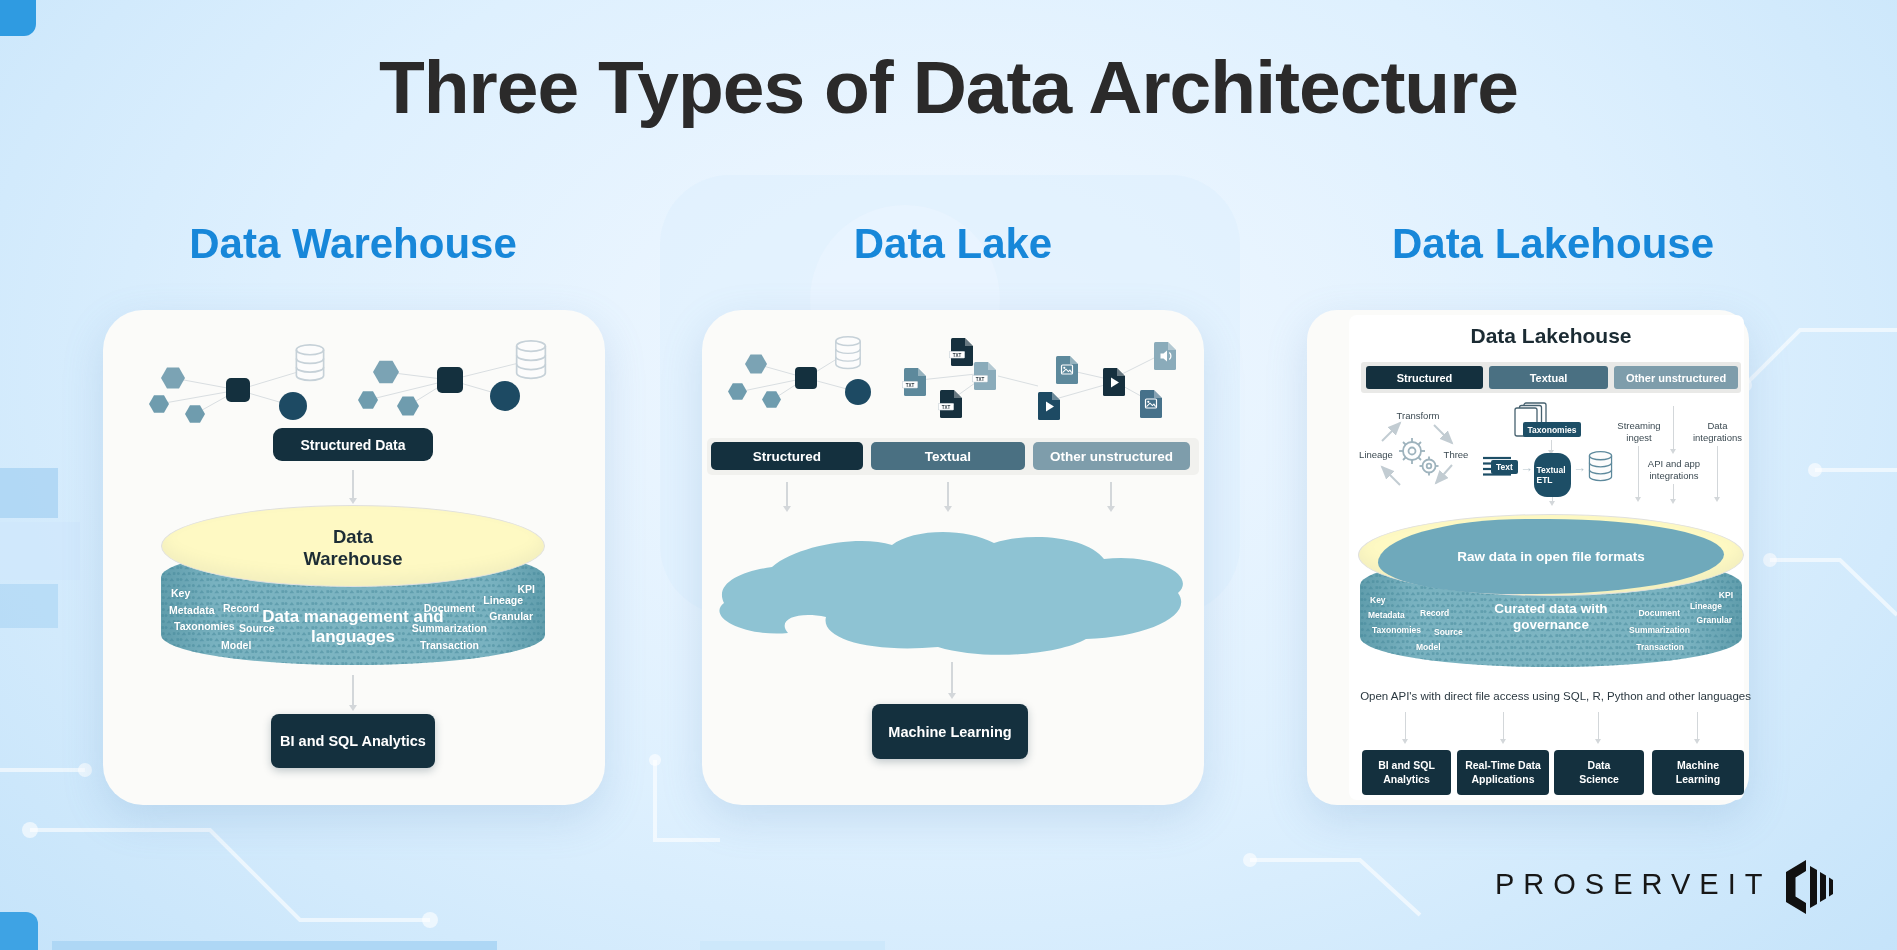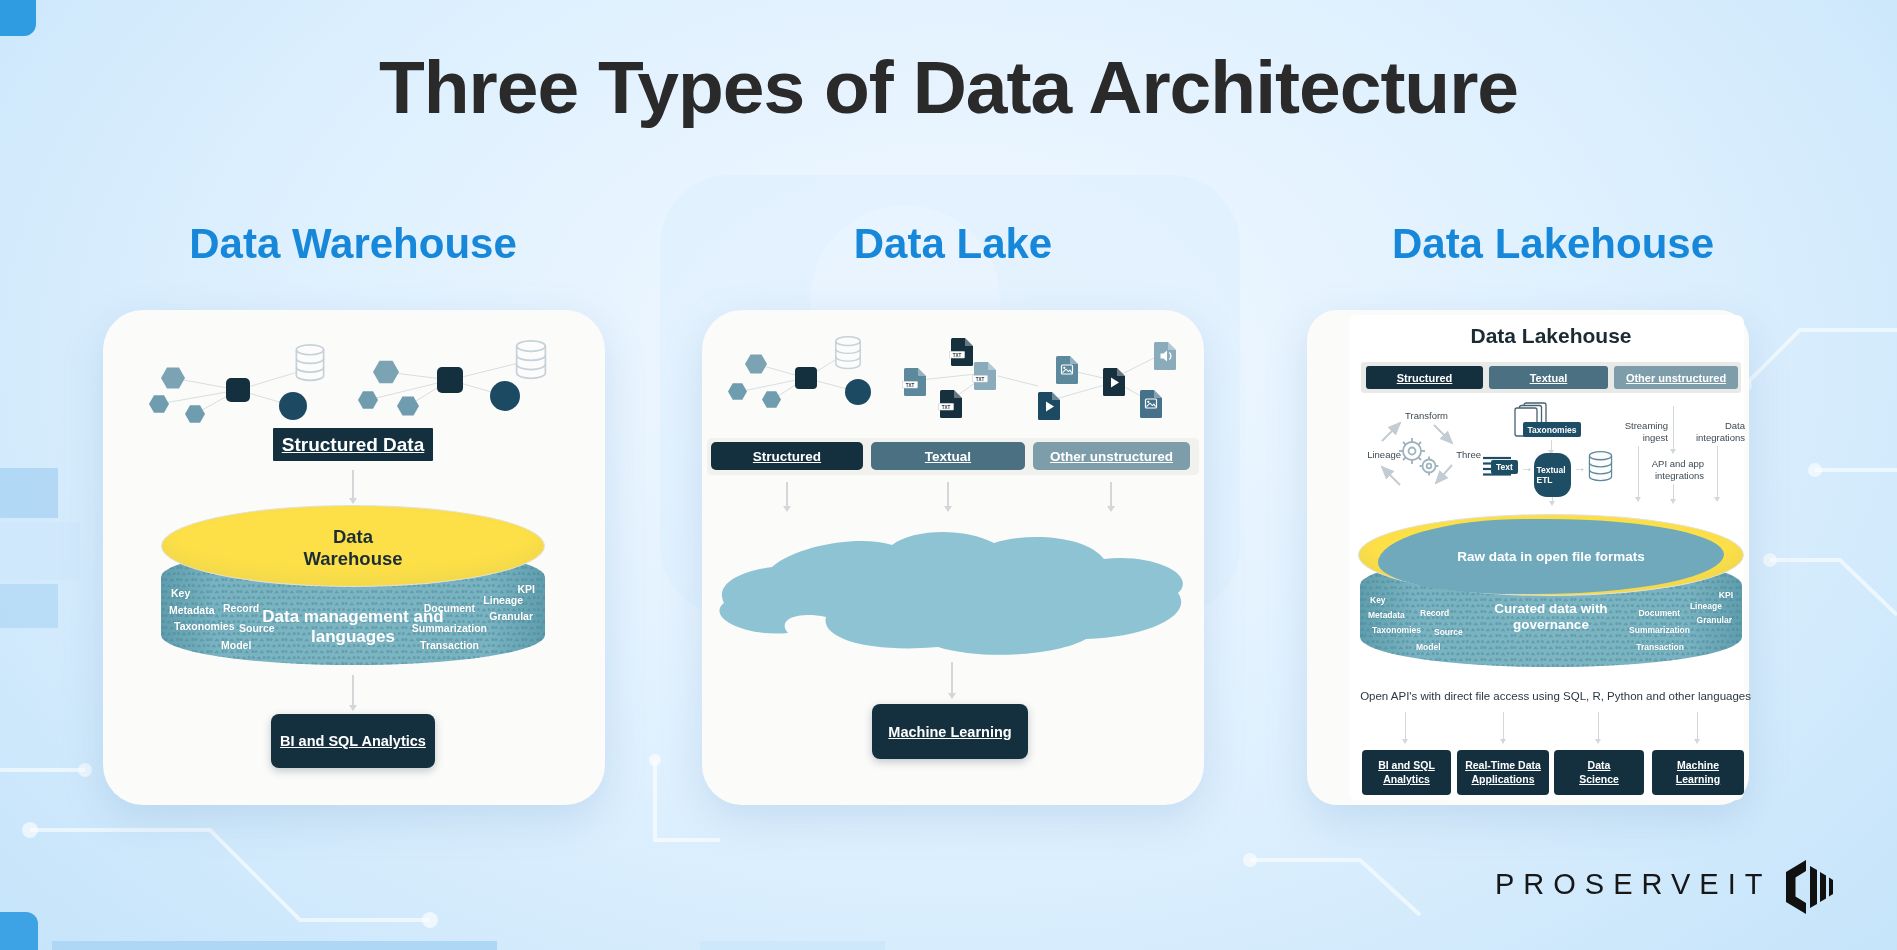--- a/index.html
+++ b/index.html
@@ -18,51 +18,51 @@
     position:absolute; top:220px; width:500px; text-align:center;
     font-size:42px; font-weight:800; color:#1787d9; z-index:2;
   }
   .card {
     position:absolute; top:310px; height:495px; background:#fbfbf9;
     border-radius:40px; box-shadow:0 14px 40px rgba(106,150,194,0.22); z-index:2;
   }
   .lh-inner { position:absolute; left:42px; top:5px; right:5px; bottom:5px; background:#fff; border-radius:8px; }
   .pill-dark, .pill, .pill-s, .btn-dark, .btn-s {
     position:absolute; display:flex; align-items:center; justify-content:center;
-    color:#fff; font-weight:bold; text-align:center;text-decoration:underline;
+    color:#fff; font-weight:bold; text-align:center;
   }
-  .pill-dark { background:#14303e; border-radius:1px; font-size:19px; }
+  .pill-dark { background:#14303e; border-radius:9px; font-size:14px; }
   .pill { border-radius:5px; font-size:13.5px; height:28px; top:132px; }
   .pill-s { border-radius:3px; font-size:11px; height:23px; top:56px; }
   .btn-dark { background:#14303e; border-radius:8px; font-size:14.5px; box-shadow:0 3px 8px rgba(20,48,62,0.25); }
   .btn-s { background:#14303e; border-radius:4px; font-size:10.5px; line-height:1.3; top:440px; height:45px; }
   .strip { position:absolute; background:#f1f1ee; border-radius:5px; }
   .strip3 { position:absolute; background:#e9e9e7; border-radius:3px; }
   .varr { position:absolute; width:0; border-left:2px solid #d3d7da; }
   .varr::after { content:""; position:absolute; bottom:-8px; left:-5px; border:4px solid transparent; border-top:6px solid #d3d7da; }
   .varr.s { border-left-width:1.5px; }
   .varr.s::after { border-width:3px; border-top-width:5px; left:-3.7px; bottom:-7px; }
   .harrow { position:absolute; color:#b6c4cc; font-size:13px; font-weight:bold; }
-  .cyl-ellipse { position:absolute; background:#fde047; border-radius:50%; border:1px solid #e0e0de;
+  .cyl-ellipse { position:absolute; background:#fef9c3; border-radius:50%; border:1px solid #e0e0de;
     box-shadow: inset 0 -8px 14px rgba(120,130,135,0.08); z-index:3; }
   .cyl-band { position:absolute; border-radius:50% / 30px; overflow:hidden; z-index:2;
     background:linear-gradient(90deg,#609dac 0%, #79b2c0 14%, #7db5c2 50%, #79b2c0 86%, #609dac 100%); }
   .bandfill { position:absolute; left:0; top:0; width:100%; height:100%; }
   .cw { position:absolute; color:#fff; font-weight:bold; white-space:nowrap; text-shadow:0 0 2px rgba(60,110,125,0.4); }
   .band1 .cw { font-size:10.5px; } .band2 .cw { font-size:8.5px; }
   .band-c { position:absolute; left:50%; transform:translateX(-50%); text-align:center; color:#fff; font-weight:bold; line-height:1.18; }
   .band1 .band-c { top:60px; font-size:17px; width:185px; }
   .band2 .band-c { top:46px; font-size:13.5px; width:140px; }
   .cyl-label { position:absolute; text-align:center; color:#1d2d35; font-weight:bold; font-size:18.5px; line-height:1.2; z-index:4; }
   .raw-blob { position:absolute; left:5%; top:5%; width:90%; height:94%;
     background:#6fa9bb; border-radius:46% 54% 58% 42% / 62% 50% 56% 44%;
     display:flex; align-items:center; justify-content:center; z-index:4; }
   .raw-blob span { color:#fff; font-weight:bold; font-size:13.5px; }
   .lake-label { position:absolute; text-align:center; color:#fff; font-weight:bold; font-size:20px; z-index:3; }
-  .sm-label { position:absolute; text-align:right; color:#3c4a52; font-size:9.5px; line-height:1.3; }
+  .sm-label { position:absolute; text-align:center; color:#3c4a52; font-size:9.5px; line-height:1.3; }
   .lh-title { position:absolute; text-align:center; color:#1b2b33; font-weight:bold; font-size:21px; }
   .note { position:absolute; text-align:right; color:#2b3840; font-size:11.5px; }
   .navy-tag { position:absolute; background:#1d4e66; color:#fff; font-weight:bold; display:flex;
     align-items:center; justify-content:center; border-radius:2px; z-index:3; }
   .brand-text { position:absolute; font-size:29px; letter-spacing:9px; color:#171717; font-weight:500; z-index:2; }
   svg { display:block; }
   .abs { position:absolute; }
 </style>
 </head>
 <body>

